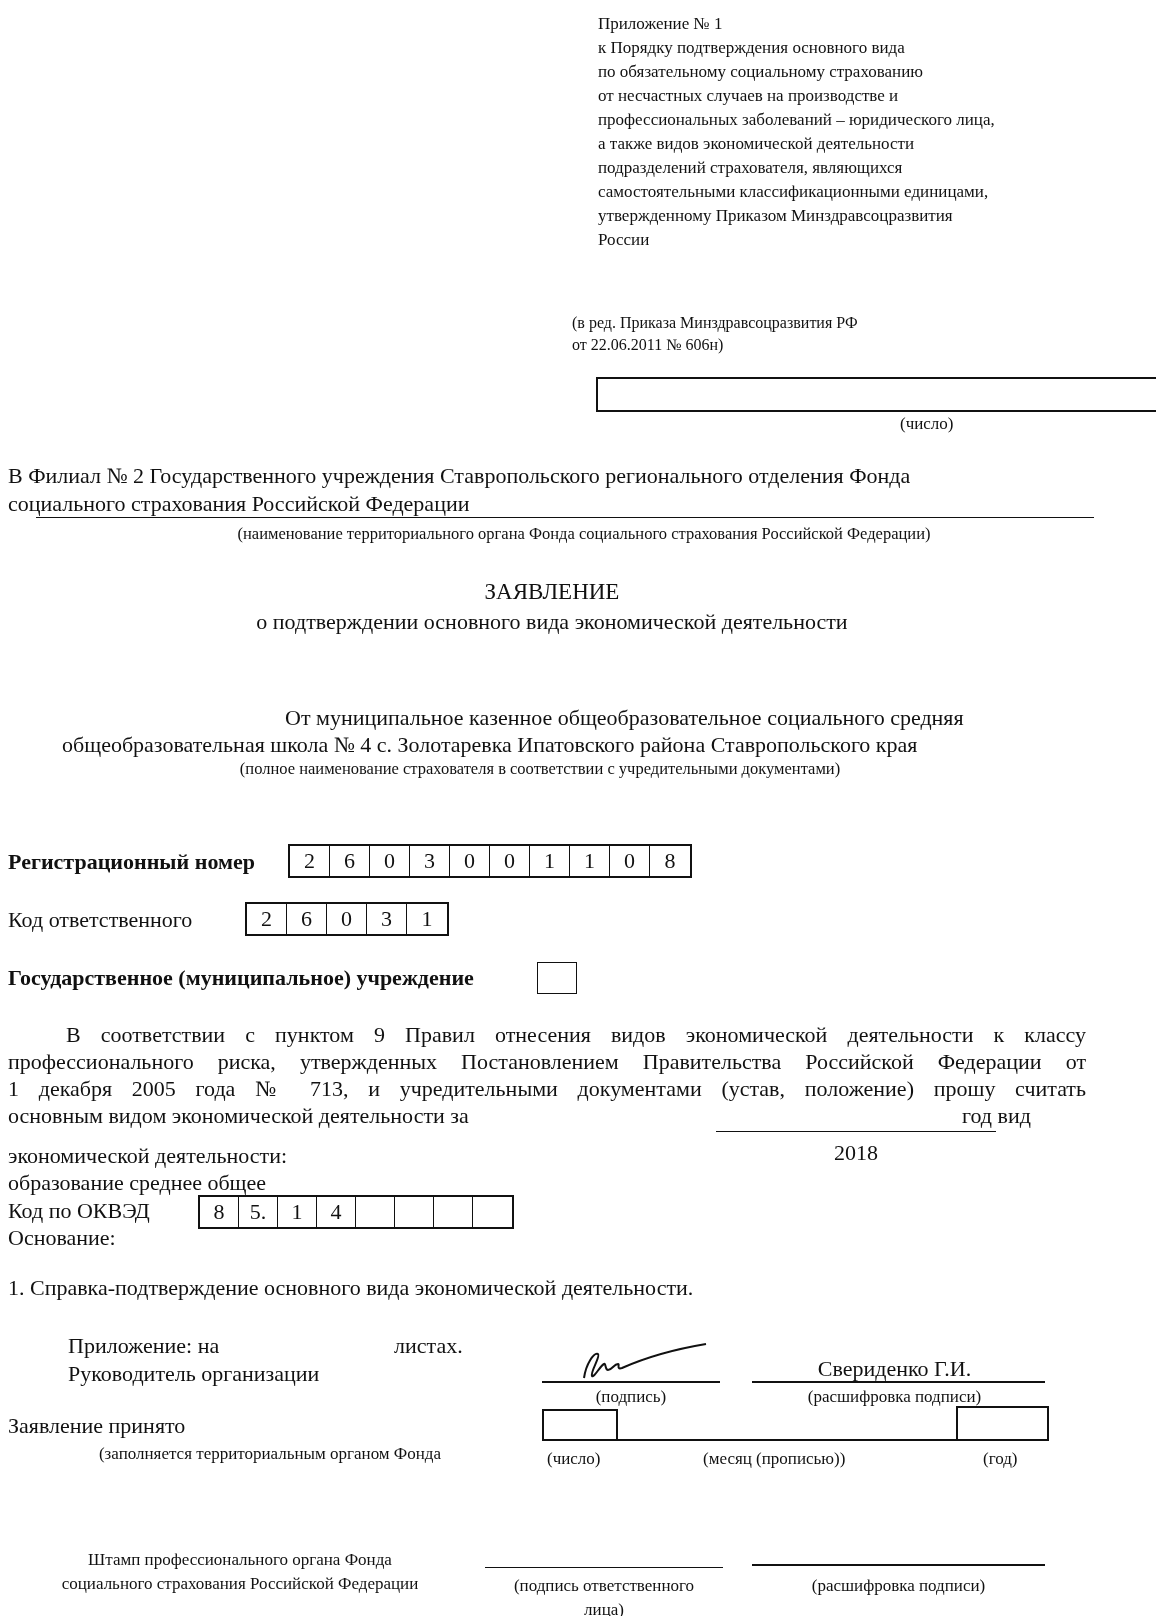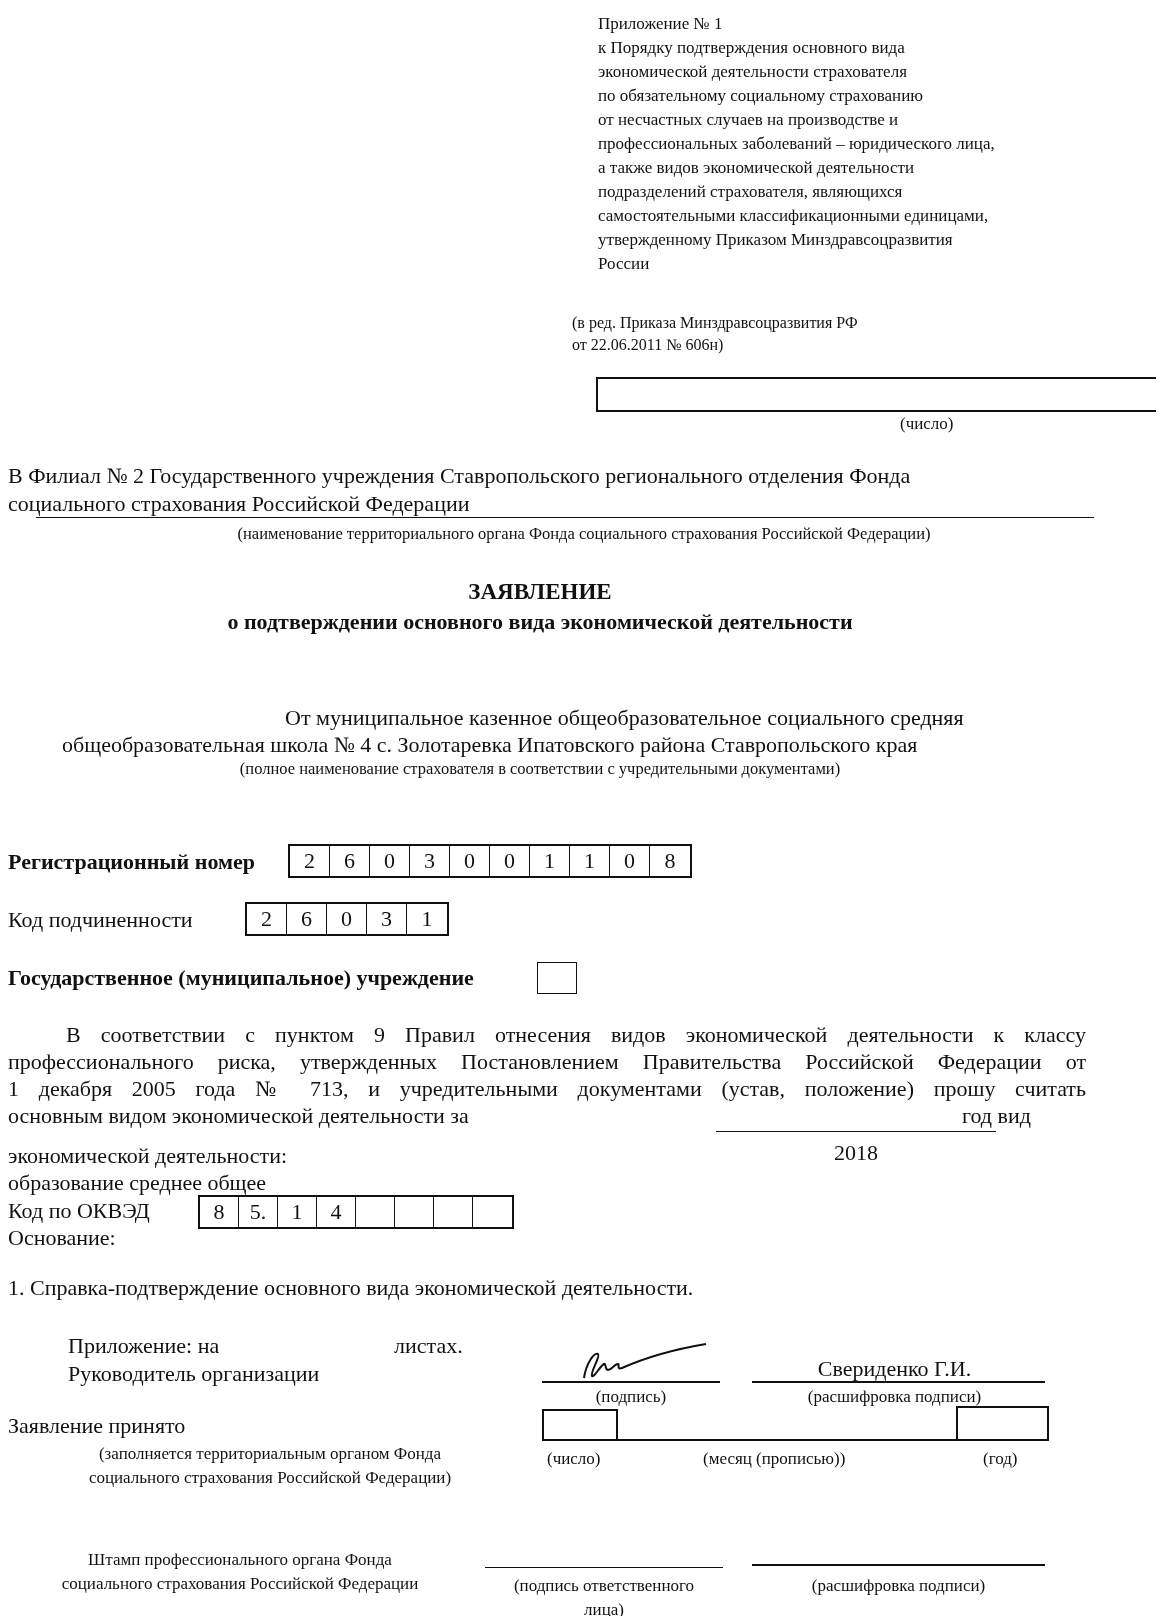--- a/index.html
+++ b/index.html
@@ -5,42 +5,41 @@
     html, body { margin: 0; padding: 0; background: #ffffff; }
     body {
       width: 1168px; height: 1616px; position: relative; overflow: hidden;
       font-family: "Liberation Serif", "DejaVu Serif", serif; color: #111;
     }
     .abs { position: absolute; }
     .t17 { font-size: 17px; line-height: 24px; }
     .t16 { font-size: 16px; line-height: 22px; }
     .t23 { font-size: 23px; line-height: 28px; }
     .t22 { font-size: 22px; line-height: 28px; }
-    .bold { font-weight: bold; }
+    .bold { font-weight: normal; padding-left: 12px; }
     .center { text-align: center; }
     .hline { position: absolute; border-top: 2px solid #111; height: 0; }
     .hline-thin { position: absolute; border-top: 1px solid #111; height: 0; }
     .cells { position: absolute; display: flex; border: 2px solid #111; }
     .cell {
       width: 40px; height: 30px; border-right: 1px solid #111;
       font-size: 22px; line-height: 30px; text-align: center; box-sizing: border-box;
     }
     .cell:last-child { border-right: none; }
     .cells.small .cell { width: 39px; height: 30px; }
     .box { position: absolute; border: 2px solid #111; box-sizing: border-box; }
     .header-block div { white-space: nowrap; }
     .justify { text-align: justify; text-align-last: justify; }
   </style>
 </head>
 <body>
 
 <div class="abs header-block t17" style="left:598px; top:12px; line-height:24px;">
   <div>Приложение № 1</div>
   <div>к Порядку подтверждения основного вида</div>
-  <div>экономической деятельности страхователя</div>
   <div>по обязательному социальному страхованию</div>
   <div>от несчастных случаев на производстве и</div>
   <div>профессиональных заболеваний – юридического лица,</div>
   <div>а также видов экономической деятельности</div>
   <div>подразделений страхователя, являющихся</div>
   <div>самостоятельными классификационными единицами,</div>
   <div>утвержденному Приказом Минздравсоцразвития</div>
   <div>России</div>
 </div>
 <div class="abs t16" style="left:572px; top:312px; line-height:22px;">
@@ -75,21 +74,21 @@
   <div class="cell">0</div>
   <div class="cell">3</div>
   <div class="cell">0</div>
   <div class="cell">0</div>
   <div class="cell">1</div>
   <div class="cell">1</div>
   <div class="cell">0</div>
   <div class="cell">8</div>
 </div>
 
-<div class="abs t22" style="left:8px; top:906px;">Код подчиненности</div>
+<div class="abs t22" style="left:8px; top:906px;">Код ответственного</div>
 <div class="cells" style="left:245px; top:902px;">
   <div class="cell">2</div>
   <div class="cell">6</div>
   <div class="cell">0</div>
   <div class="cell">3</div>
   <div class="cell">1</div>
 </div>
 
 <div class="abs t22" style="left:8px; top:964px;font-weight:bold;">Государственное (муниципальное) учреждение</div>
 <div class="box" style="left:537px; top:962px; width:40px; height:32px; border-width:1.5px;">
@@ -131,21 +130,20 @@
 </svg>
 <div class="hline" style="left:542px; top:1381px; width:178px;"></div>
 <div class="abs t22 center" style="left:752px; width:285px; top:1355px;">Свериденко Г.И.</div>
 <div class="hline" style="left:752px; top:1381px; width:293px;"></div>
 <div class="abs t17 center" style="left:542px; width:178px; top:1385px;">(подпись)</div>
 <div class="abs t17 center" style="left:752px; width:285px; top:1385px;">(расшифровка подписи)</div>
 
 <div class="abs t22" style="left:8px; top:1412px;">Заявление принято</div>
 <div class="abs t17 center" style="left:40px; width:460px; top:1442px;">
   <div>(заполняется территориальным органом Фонда</div>
-  <div>социального страхования Российской Федерации)</div>
 </div>
 <div class="box" style="left:542px; top:1409px; width:76px; height:32px; border-bottom:none;">
   <span></span>
 </div>
 <div class="abs" style="left:618px; top:1409px; width:338px; height:30px;">
   <span></span>
 </div>
 <div class="box" style="left:956px; top:1406px; width:93px; height:35px; border-bottom:none;">
   <span></span>
 </div>

